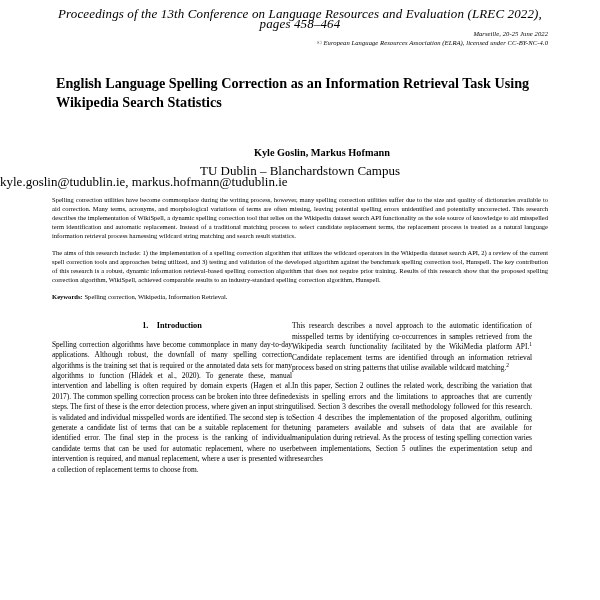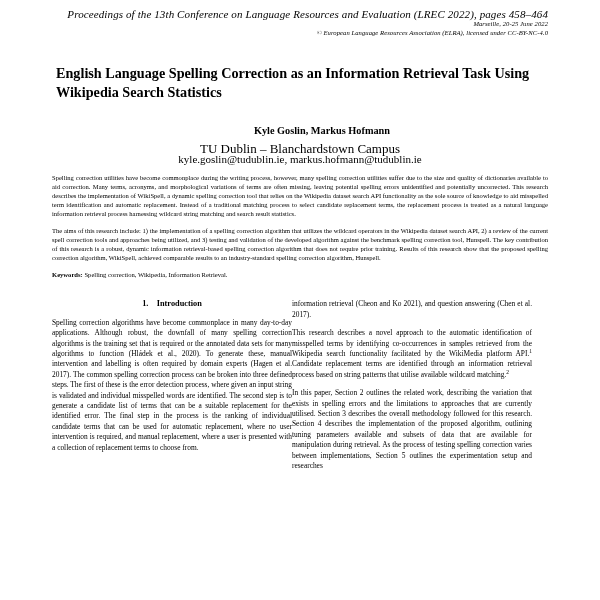--- a/index.html
+++ b/index.html
@@ -20,56 +20,55 @@
     height: 600px;
     padding: 0;
     box-sizing: border-box;
   }
   .header-block {
     padding: 9px 52px 0 52px;
     text-align: center;
   }
   .header-line {
     font-style: italic;
-    font-size: 11px;
+    font-size: 13px;
     line-height: 10px;
     letter-spacing: 0.01em;
-    text-align: right;
   }
   .header-right {
     text-align: right;
     font-size: 6.6px;
     line-height: 9.4px;
     padding-right: 0px;
   }
   .title {
     margin: 26px 56px 0 56px;
     text-align: left;
     font-size: 14.2px;
     font-weight: bold;
     line-height: 19px;
   }
   .authors {
-    margin: 22px 0 0 0;
+    margin: 34px 0 0 0;
     text-align: center;
     font-size: 10.3px;
     font-weight: bold;
     line-height: 14px;
     padding-left: 44px;
   }
   .affil {
     margin: 6px 0 0 0;
     text-align: center;
     font-size: 13px;
     line-height: 10.6px;
   }
   .emails {
     margin: 0;
-    text-align: center;
-    font-size: 11px;
+    text-align: left;
+    font-size: 13px;
     line-height: 11px;
   }
   .abstract-head {
     margin: 18px 52px 0 52px;
     text-align: center;
     font-size: 8.6px;
     font-weight: bold;
   }
   .abstract-body {
     margin: 8px 52px 0 52px;
@@ -146,19 +145,18 @@
   <div class="columns">
     <div class="col">
       <div class="section-head">
         <span>1.</span>
         &nbsp;&nbsp;
         <span>Introduction</span>
       </div>
       <p>Spelling correction algorithms have become commonplace in many day-to-day applications. Although robust, the downfall of many spelling correction algorithms is the training set that is required or the annotated data sets for many algorithms to function (Hládek et al., 2020). To generate these, manual intervention and labelling is often required by domain experts (Hagen et al. 2017). The common spelling correction process can be broken into three defined steps. The first of these is the error detection process, where given an input string is validated and individual misspelled words are identified. The second step is to generate a candidate list of terms that can be a suitable replacement for the identified error. The final step in the process is the ranking of individual candidate terms that can be used for automatic replacement, where no user intervention is required, and manual replacement, where a user is presented with a collection of replacement terms to choose from.</p>
     </div>
     <div class="col">
-      <p>information retrieval (Cheon and Ko 2021), and question answering (Chen et al. 2017).</p>
       <p>This research describes a novel approach to the automatic identification of misspelled terms by identifying co-occurrences in samples retrieved from the Wikipedia search functionality facilitated by the WikiMedia platform API.<sup>1</sup> Candidate replacement terms are identified through an information retrieval process based on string patterns that utilise available wildcard matching.<sup>2</sup></p>
       <p>In this paper, Section 2 outlines the related work, describing the variation that exists in spelling errors and the limitations to approaches that are currently utilised. Section 3 describes the overall methodology followed for this research. Section 4 describes the implementation of the proposed algorithm, outlining tuning parameters available and subsets of data that are available for manipulation during retrieval. As the process of testing spelling correction varies between implementations, Section 5 outlines the experimentation setup and researches</p>
     </div>
   </div>
 
 </div>
 
 </body></html>

